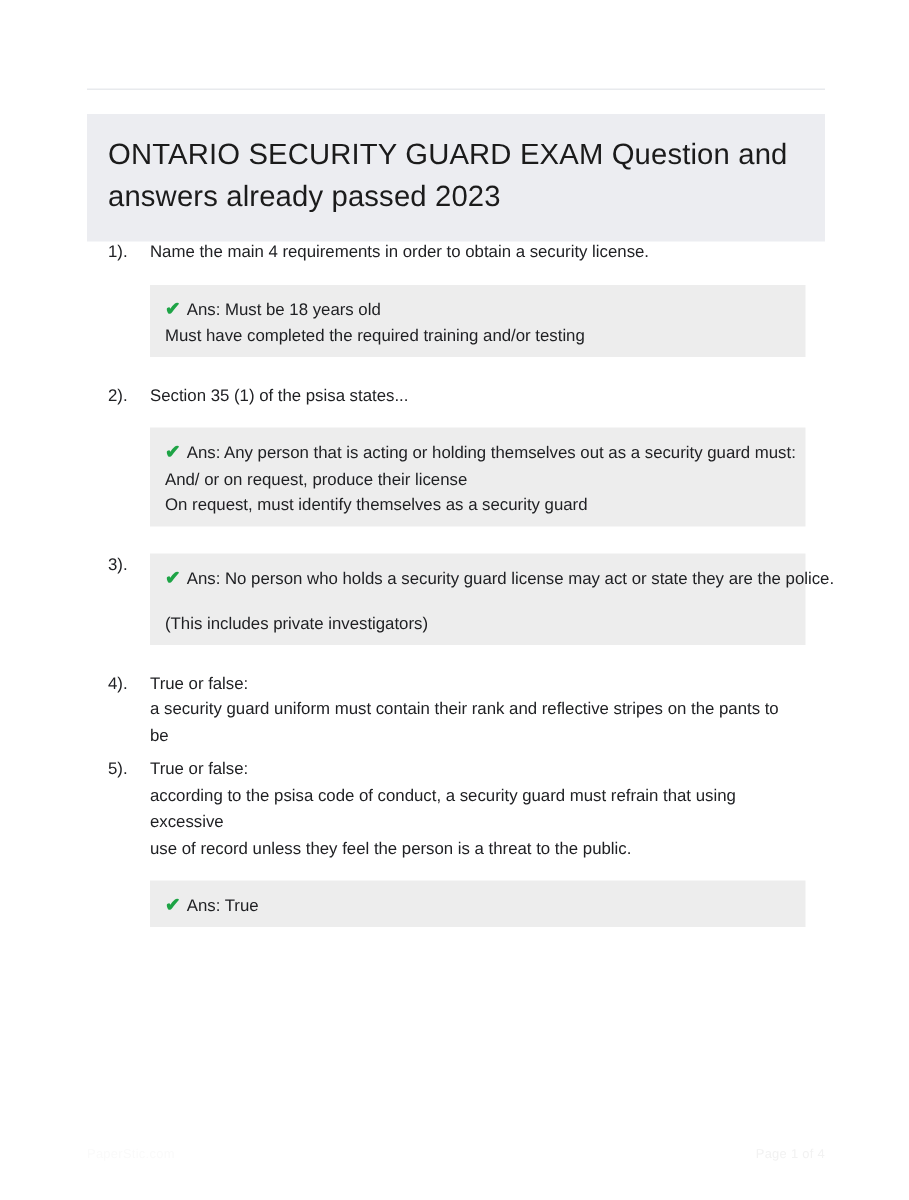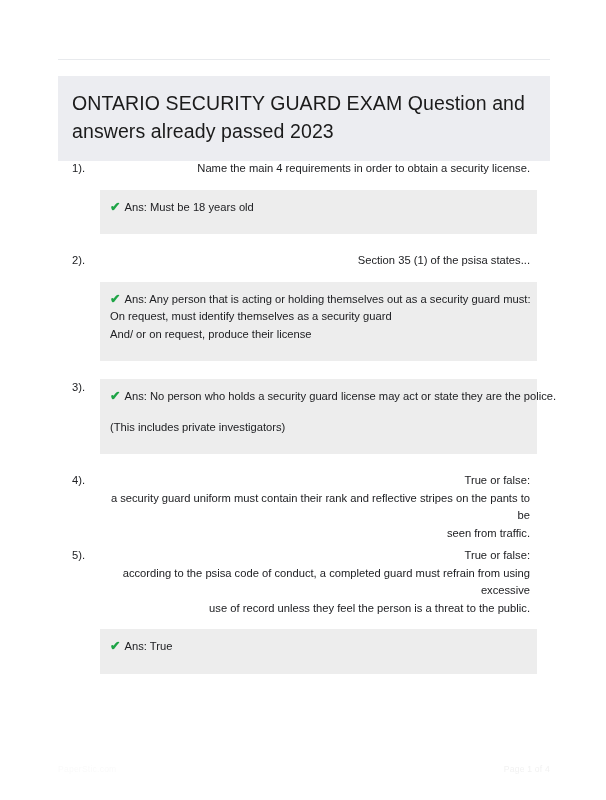--- a/index.html
+++ b/index.html
@@ -80,30 +80,30 @@
 
   .qtext {
     font-size: 11.2px;
     line-height: 17.5px;
     color: #202124;
     margin: 0;
     padding: 0;
     max-width: 430px;
   }
 
-  .qtext .line { display: block; text-align: right; }
+  .qtext .line { display: block; }
 
   .answer {
     background: #ededed;
     margin-top: 12px;
     margin-bottom: 18px;
     margin-left: 0;
     width: 437px;
     box-sizing: border-box;
-    padding: 9px 12px 18px 10px;
+    padding: 9px 12px 4px 10px;
   }
 
   .aline {
     font-size: 11.2px;
     line-height: 17.5px;
     color: #202124;
     display: block;
     white-space: nowrap;
   }
 
@@ -157,61 +157,61 @@
 
   <div class="content" id="content-root">
       <div class="qblock">
         <div class="qnum">1).</div>
         <div class="qbody">
           <p class="qtext">
             <span class="line">Name the main 4 requirements in order to obtain a security license.</span>
           </p>
           <div class="answer">
             <span class="aline"><span class="check">✔</span><span>Ans: Must be 18 years old</span></span>
+            <span class="aline"><span>Must have completed the required training and/or testing</span></span>
           </div>
         </div>
       </div>
       <div class="qblock">
         <div class="qnum">2).</div>
         <div class="qbody">
           <p class="qtext">
             <span class="line">Section 35 (1) of the psisa states...</span>
           </p>
           <div class="answer">
             <span class="aline"><span class="check">✔</span><span>Ans: Any person that is acting or holding themselves out as a security guard must:</span></span>
+            <span class="aline"><span>And/ or on request, produce their license</span></span>
             <span class="aline"><span>On request, must identify themselves as a security guard</span></span>
-            <span class="aline"><span>And/ or on request, produce their license</span></span>
           </div>
         </div>
       </div>
       <div class="qblock">
         <div class="qnum">3).</div>
         <div class="qbody">
           <div class="answer">
             <span class="aline"><span class="check">✔</span><span>Ans: No person who holds a security guard license may act or state they are the police.</span></span>
             <span class="aline spaced"><span>(This includes private investigators)</span></span>
           </div>
         </div>
       </div>
       <div class="qblock">
         <div class="qnum">4).</div>
         <div class="qbody">
           <p class="qtext">
             <span class="line">True or false:</span>
             <span class="line">a security guard uniform must contain their rank and reflective stripes on the pants to be</span>
-            <span class="line">seen from traffic.</span>
           </p>
         </div>
       </div>
       <div class="qblock">
         <div class="qnum">5).</div>
         <div class="qbody">
           <p class="qtext">
             <span class="line">True or false:</span>
-            <span class="line">according to the psisa code of conduct, a completed guard must refrain from using excessive</span>
+            <span class="line">according to the psisa code of conduct, a security guard must refrain that using excessive</span>
             <span class="line">use of record unless they feel the person is a threat to the public.</span>
           </p>
           <div class="answer">
             <span class="aline"><span class="check">✔</span><span>Ans: True</span></span>
           </div>
         </div>
       </div>
     </div>
 
   <div class="footer">

